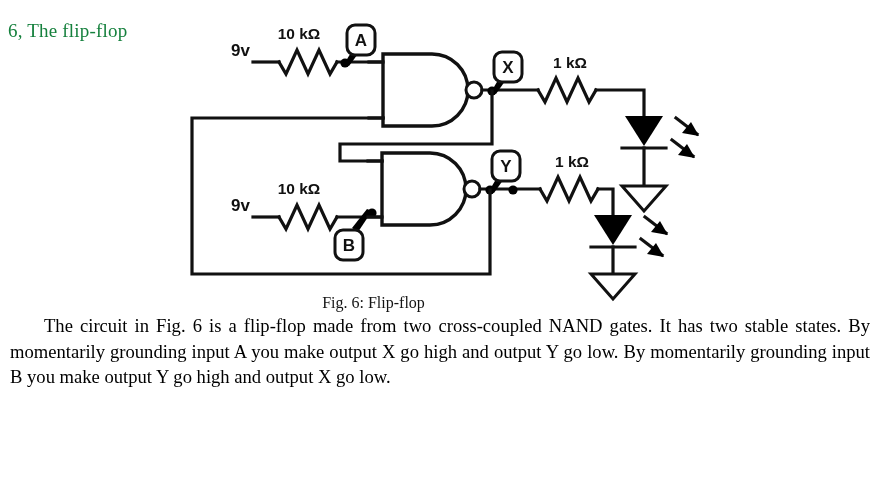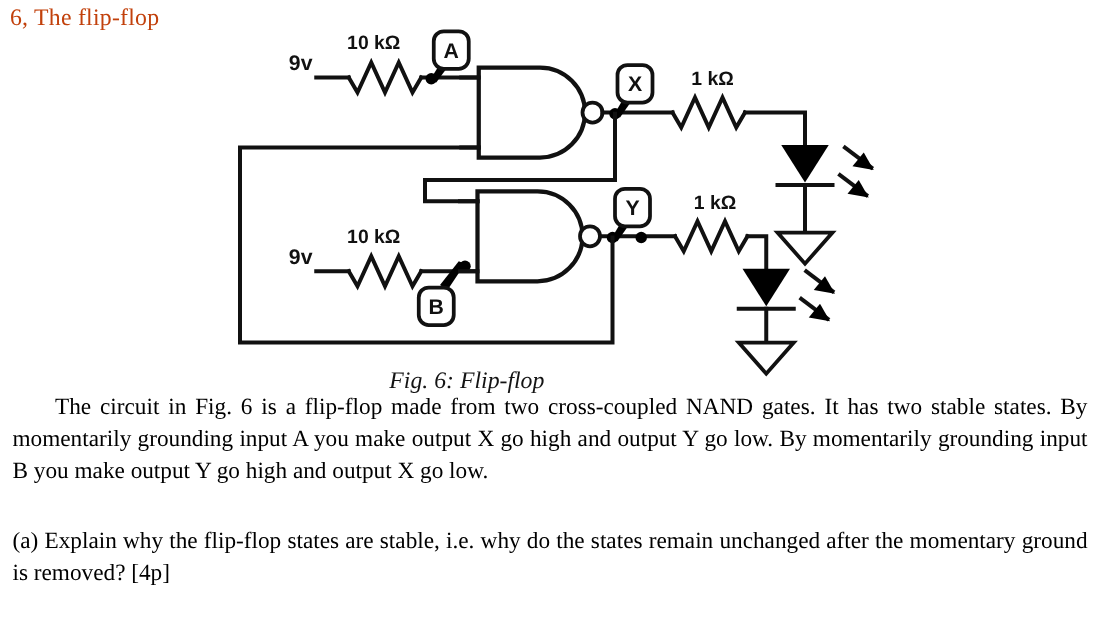--- a/index.html
+++ b/index.html
@@ -17,43 +17,42 @@
   }
   #page {
     position: absolute;
     left: 0; top: 0;
     width: 881px;
     height: 494px;
   }
   .heading {
     position: absolute;
     left: 8px;
-    top: 4px;
+    top: 20px;
     font-size: 19px;
     font-family: "Liberation Serif", "DejaVu Serif", serif;
-    color: #c2410c;
+    color: #15803d;
     letter-spacing: 0.2px;
     white-space: nowrap;
   }
   #figure {
     position: absolute;
     left: 0;
     top: 6px;
     width: 881px;
     height: 300px;
   }
   .caption {
     position: absolute;
     left: 0;
     top: 294px;
     width: 747px;
     text-align: center;
-    font-size: 19px;
+    font-size: 16px;
     color: #141414;
-    font-style: italic;
   }
   .bodytext {
     position: absolute;
     left: 10px;
     width: 860px;
     font-size: 18.6px;
     line-height: 25.6px;
     color: #000000;
     text-align: justify;
     text-justify: inter-word;
@@ -211,15 +210,14 @@
     <g>
       <path class="w" d="M 490 184 L 490 268 L 192 268 L 192 112 L 383 112"></path>
     </g>
 
   </svg>
 
   <div class="caption">Fig. 6: Flip-flop</div>
 
   <div class="bodytext" id="para1"><span class="indent"></span><span>The circuit in Fig. 6 is a flip-flop made from two cross-coupled NAND gates. It has two stable states. By momentarily grounding input A you make output X go high and output Y go low. By momentarily grounding input B you make output Y go high and output X go low.</span></div>
 
-  <div class="bodytext" id="para2">(a) Explain why the flip-flop states are stable, i.e. why do the states remain unchanged after the momentary ground is removed? [4p]</div>
 
 </div>
 
 </body></html>

